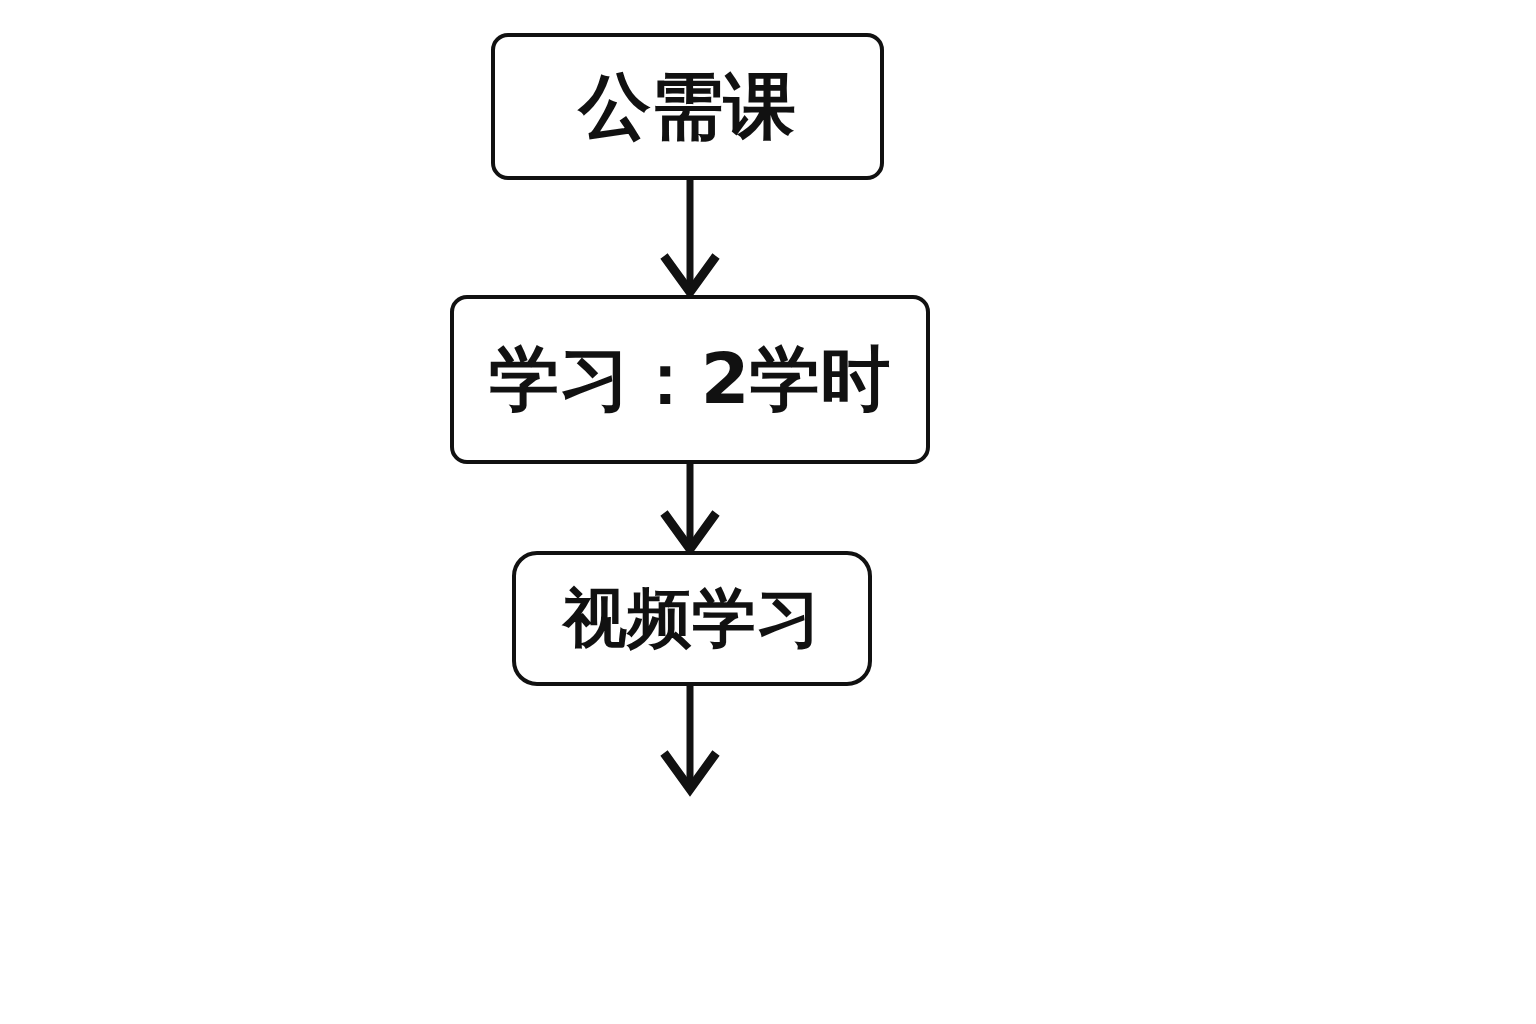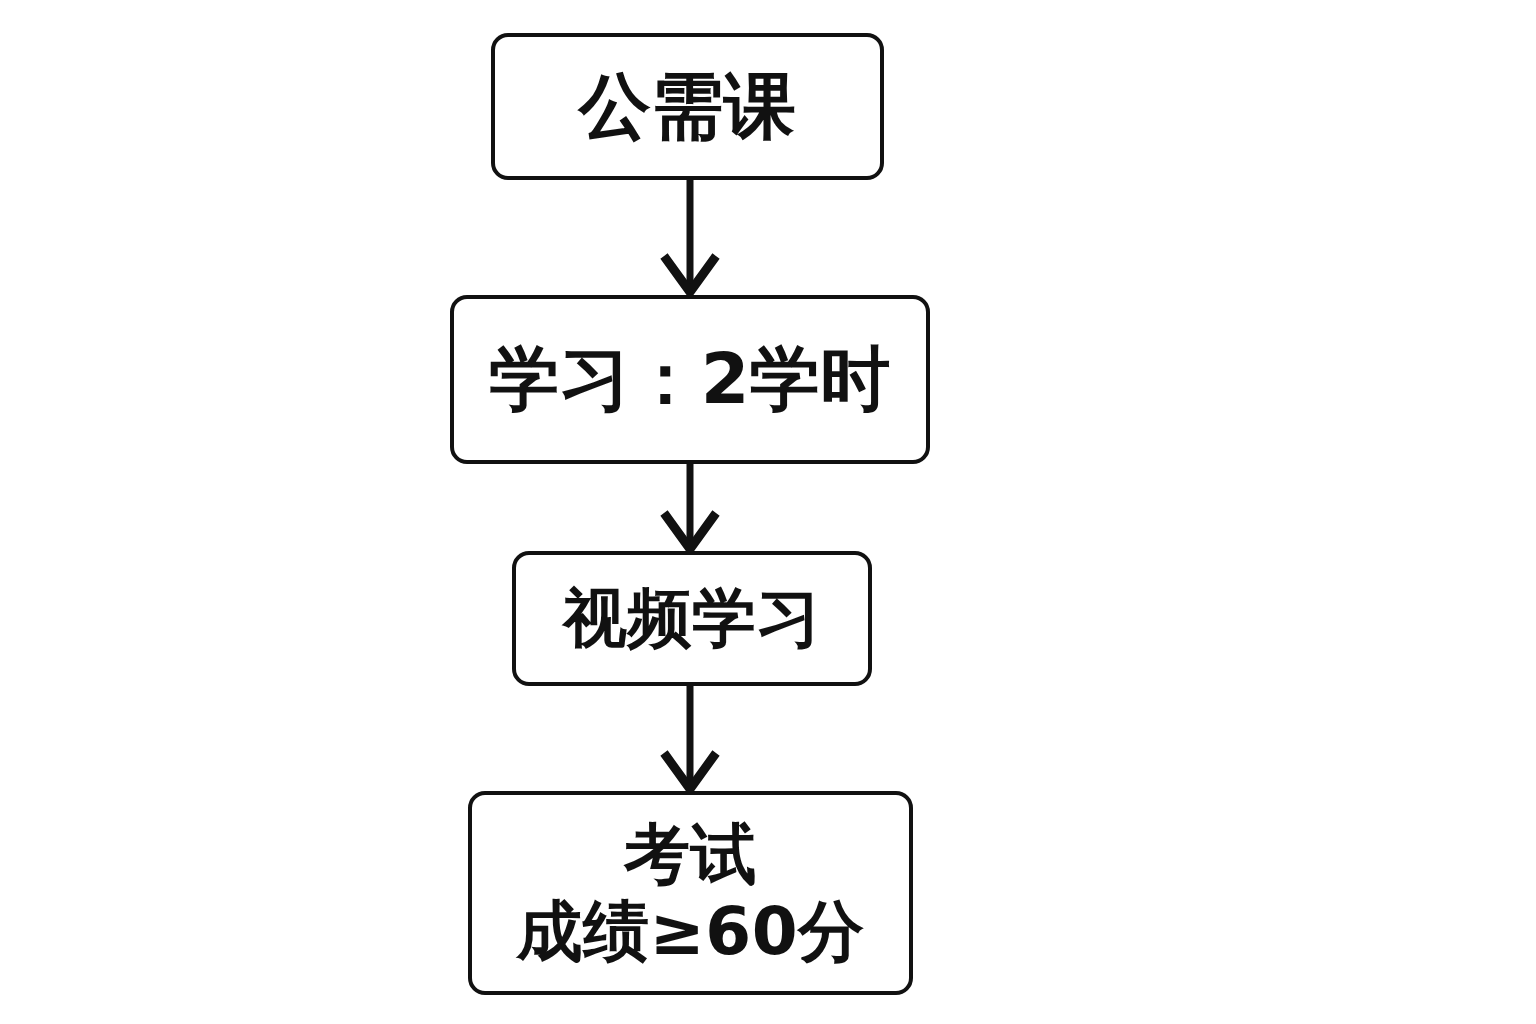--- a/index.html
+++ b/index.html
@@ -62,20 +62,21 @@
     height: 169px;
     font-size: 70px;
   }
 
   #node-video-study {
     left: 512px;
     top: 551px;
     width: 360px;
     height: 135px;
     font-size: 64px;
+    border-radius: 25px;
   }
 
   #node-exam {
     left: 468px;
     top: 791px;
     width: 445px;
     height: 204px;
     font-size: 66px;
   }
   #node-exam .node-line + .node-line {
@@ -122,18 +123,14 @@
   </div>
 
   <div class="node-box" id="node-study-hours">
     <span class="node-line">学习：2学时</span>
   </div>
 
   <div class="node-box" id="node-video-study">
     <span class="node-line">视频学习</span>
   </div>
 
-  <div class="node-box" id="node-exam">
-    <span class="node-line">考试</span>
-    <span class="node-line">成绩≥60分</span>
-  </div>
 
 </div>
 
 </body></html>

